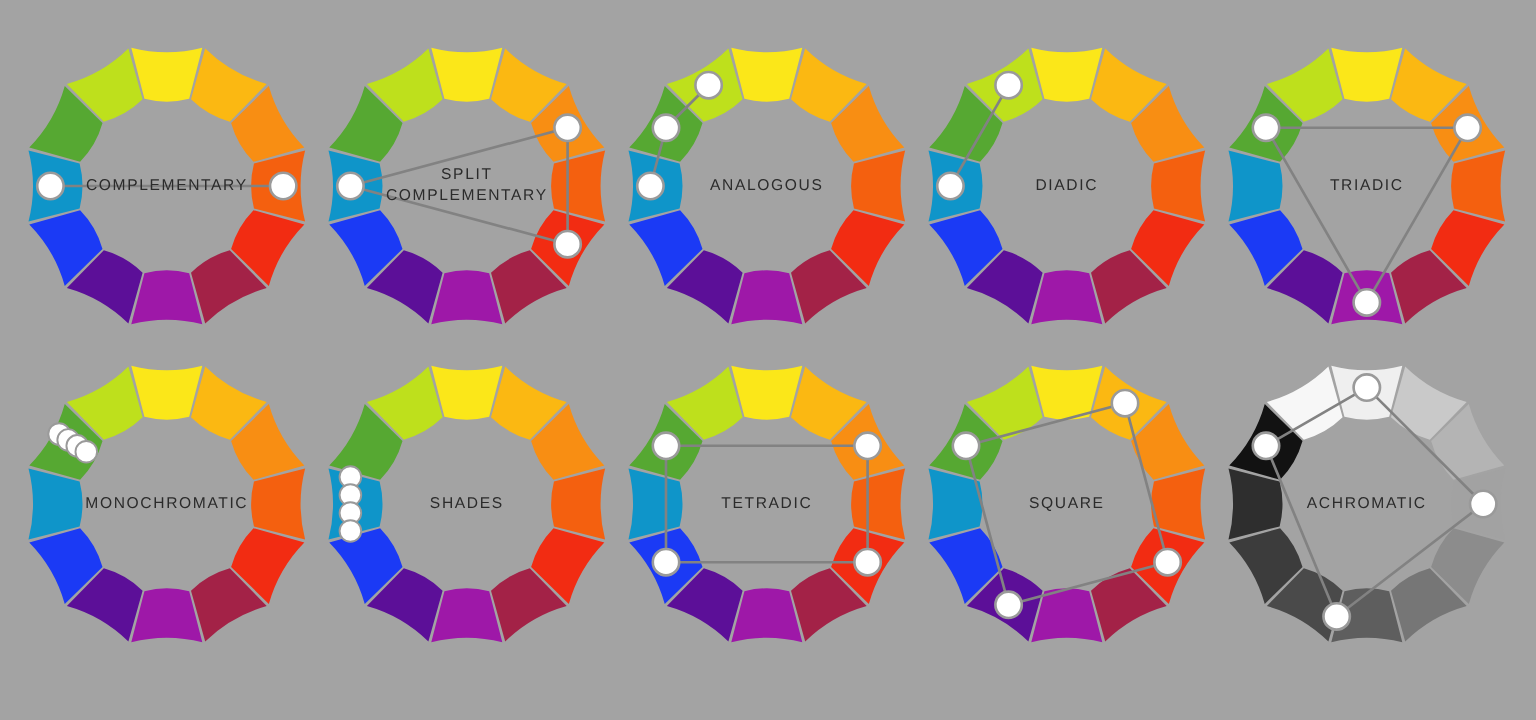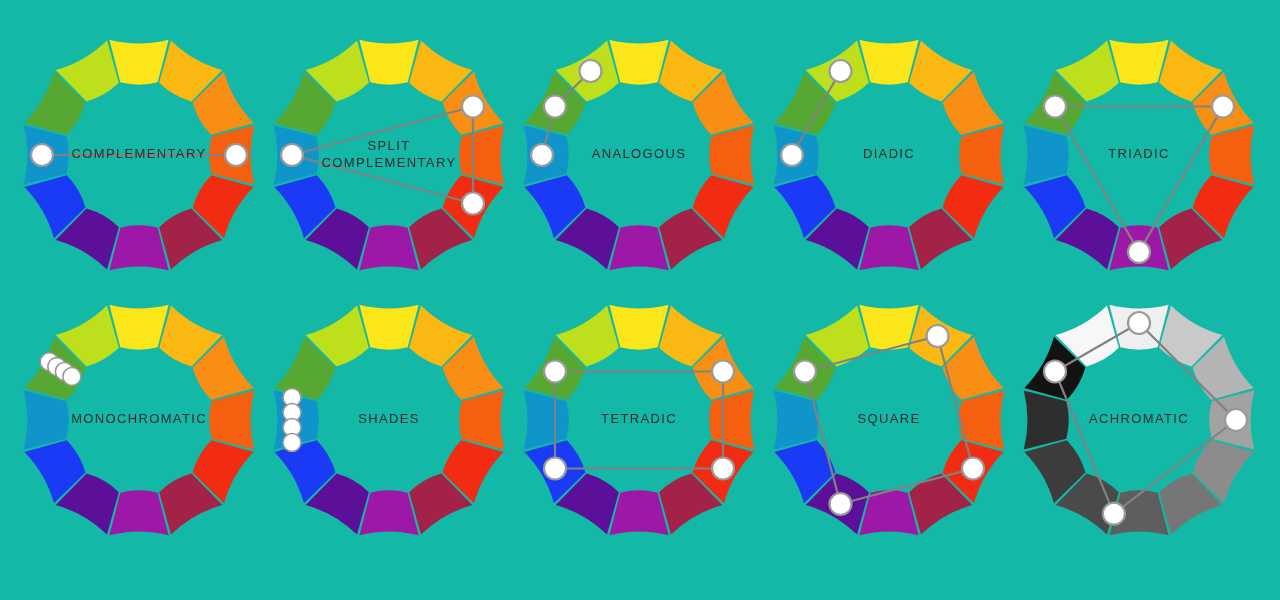--- a/index.html
+++ b/index.html
@@ -11,21 +11,21 @@
   body {
     width: 1280px;
     height: 600px;
     overflow: hidden;
     font-family: "Liberation Sans", "DejaVu Sans", sans-serif;
   }
   #stage {
     position: relative;
     width: 1280px;
     height: 600px;
-    background: #14b8a6;
+    background: #a3a3a3;
   }
   #wheels-svg {
     display: block;
     width: 1280px;
     height: 600px;
   }
   .wheel-label {
     font-family: "Liberation Sans", "DejaVu Sans", sans-serif;
     font-size: 13px;
     letter-spacing: 1.35px;

